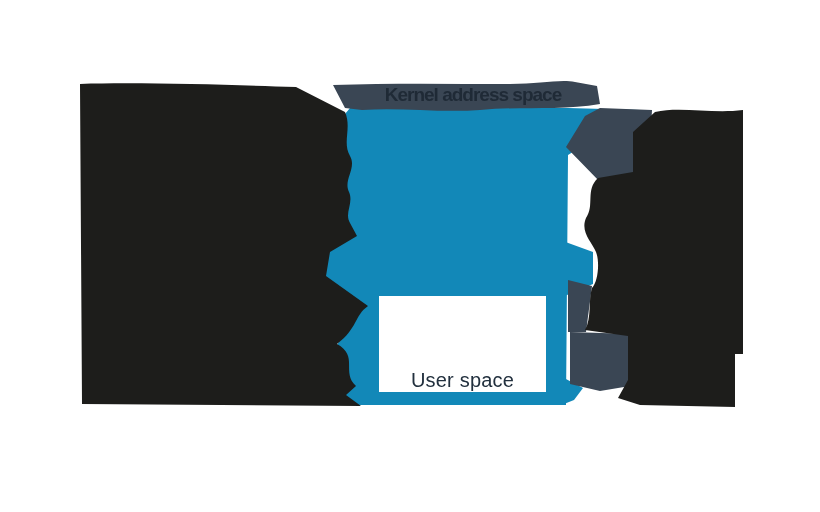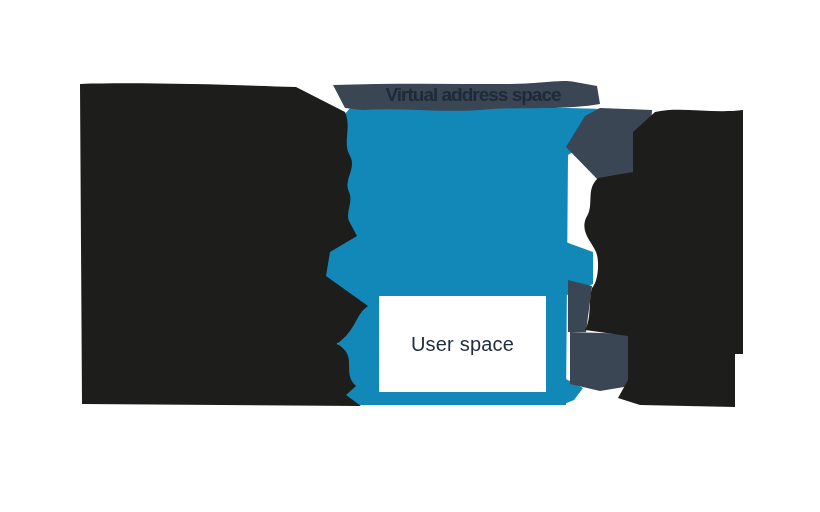--- a/index.html
+++ b/index.html
@@ -4,21 +4,21 @@
 <style>
   html,body{margin:0;padding:0;background:#ffffff;}
   body{width:820px;height:512px;position:relative;overflow:hidden;
        font-family:"Liberation Sans", sans-serif;}
   .stage{position:absolute;left:0;top:0;width:820px;height:512px;}
   svg{position:absolute;left:0;top:0;display:block;}
   .label-box{position:absolute;background:#ffffff;display:flex;
              align-items:center;justify-content:center;}
   .label-box span{font-size:20px;color:#22303e;letter-spacing:0.2px;}
   .kernel-box{left:379px;top:134px;width:167px;height:95px;}
-  .user-box{left:379px;top:296px;width:167px;height:96px;}
+  .user-box{left:379px;top:296px;width:167px;height:96px;align-items:flex-end;}
   .title-text{position:absolute;left:348px;top:84px;width:250px;height:22px;
               text-align:center;font-size:19px;font-weight:bold;
               color:#1f2a36;letter-spacing:-1px;white-space:nowrap;
               overflow:hidden;line-height:22px;}
 </style>
 </head>
 <body>
 
 <div class="stage">
 
@@ -100,20 +100,20 @@
              L 585,330
              C 592,318 588,300 592,288
              C 598,282 600,262 596,252
              C 592,242 580,232 586,218
              C 595,205 585,190 598,178
              L 633,172
              L 633,132
              Z"></path>
   </svg>
 
-  <div class="title-text">Virtual address space</div>
+  <div class="title-text">Kernel address space</div>
 
 
   <div class="label-box user-box">
     <span>User space</span>
   </div>
 
 </div>
 
 </body></html>

